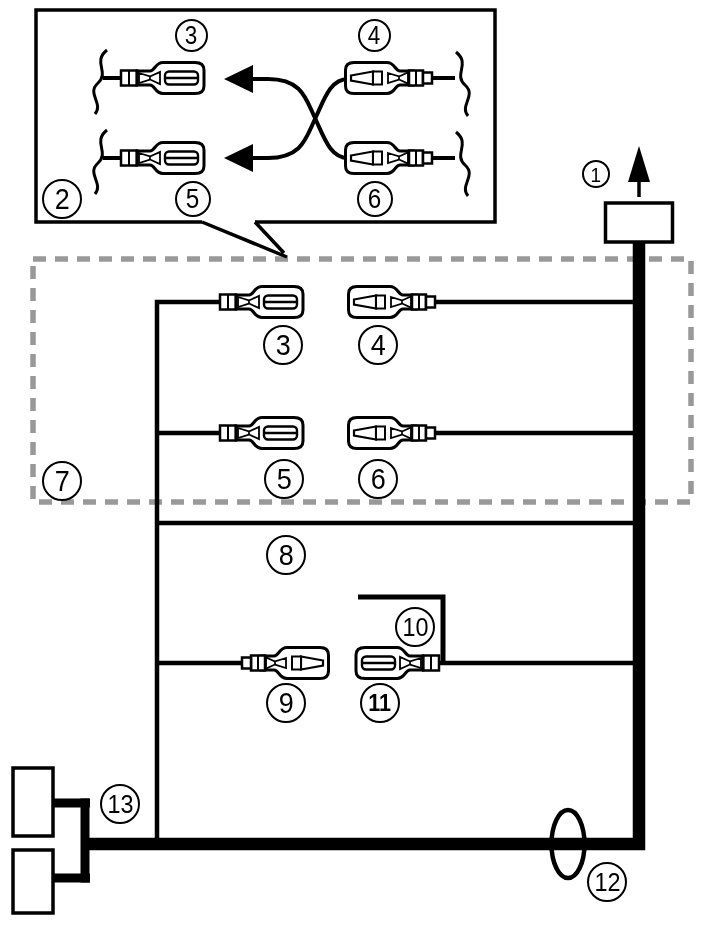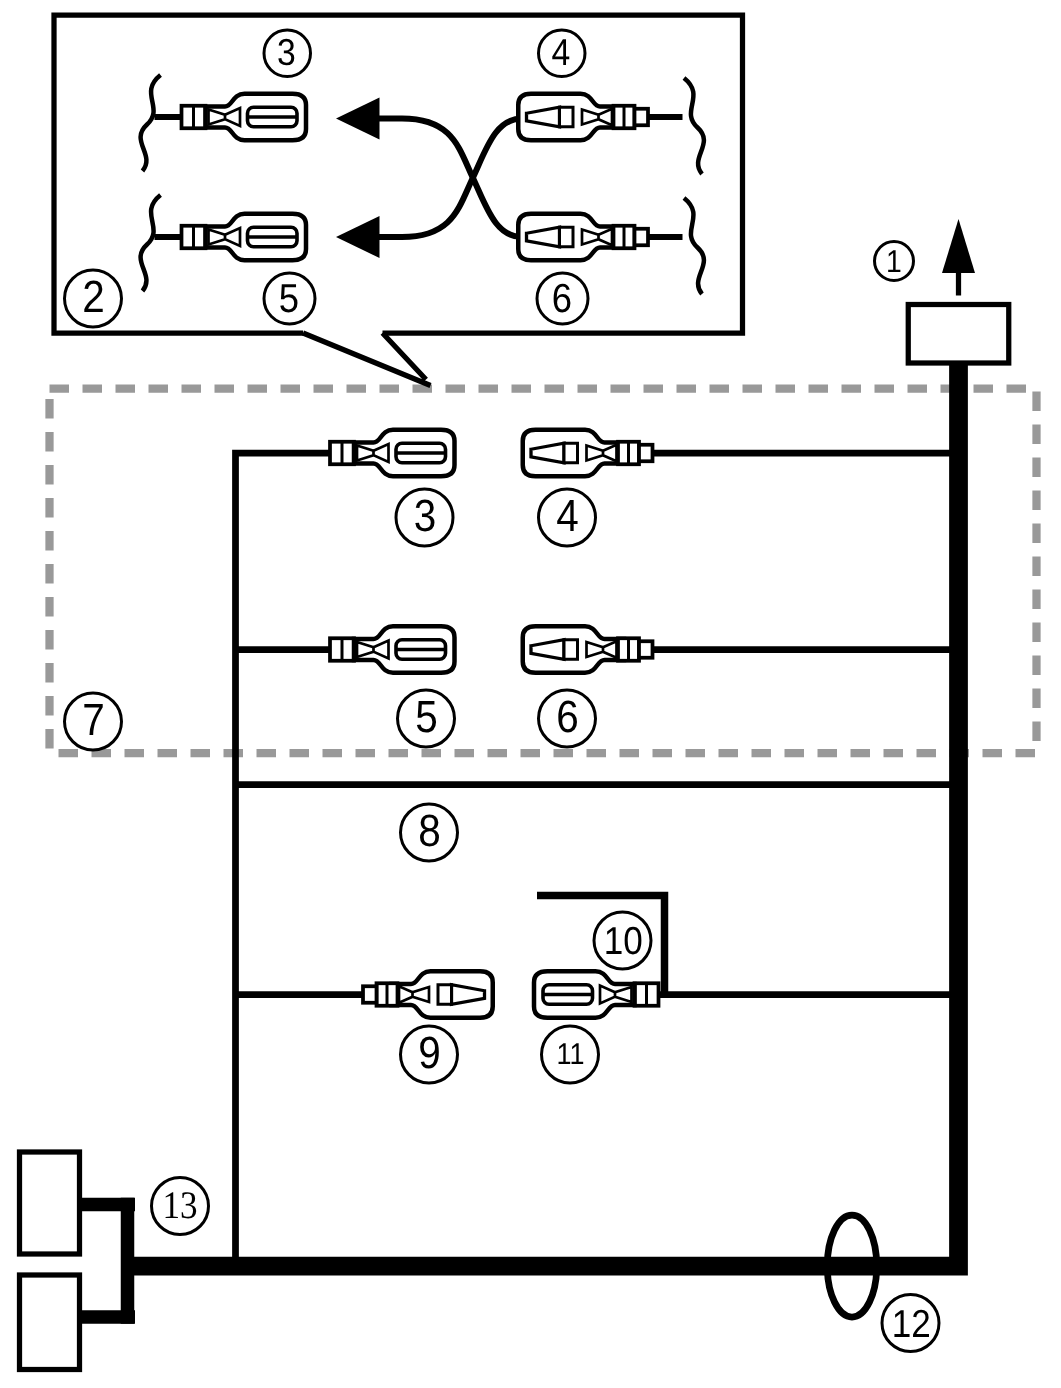--- a/index.html
+++ b/index.html
@@ -150,23 +150,23 @@
       </div>
       <div class="callout" style="left: 266px; top: 535px; width: 40px; height: 40px; font-size: 30px;">
         <span>8</span>
       </div>
       <div class="callout" style="left: 266px; top: 683px; width: 40px; height: 40px; font-size: 30px;">
         <span>9</span>
       </div>
       <div class="callout" style="left: 360px; top: 607px; width: 40px; height: 40px; font-size: 26px; margin-left: 35px;">
         <span>10</span>
       </div>
-      <div class="callout" style="left: 360px; top: 683px; width: 40px; height: 40px; font-size: 20px;">
+      <div class="callout" style="left: 360px; top: 683px; width: 40px; height: 40px; font-size: 24px; font-weight: bold;">
         <span>11</span>
       </div>
       <div class="callout" style="left: 587px; top: 862px; width: 40px; height: 40px; font-size: 26px; align-items: center;">
         <span>12</span>
       </div>
-      <div class="callout" style="left: 100px; top: 784px; width: 40px; height: 40px; font-size: 26px; font-family: Liberation Serif, serif;">
+      <div class="callout" style="left: 100px; top: 784px; width: 40px; height: 40px; font-size: 26px;">
         <span>13</span>
       </div>
     </div>
 </div>
 
 </body></html>

